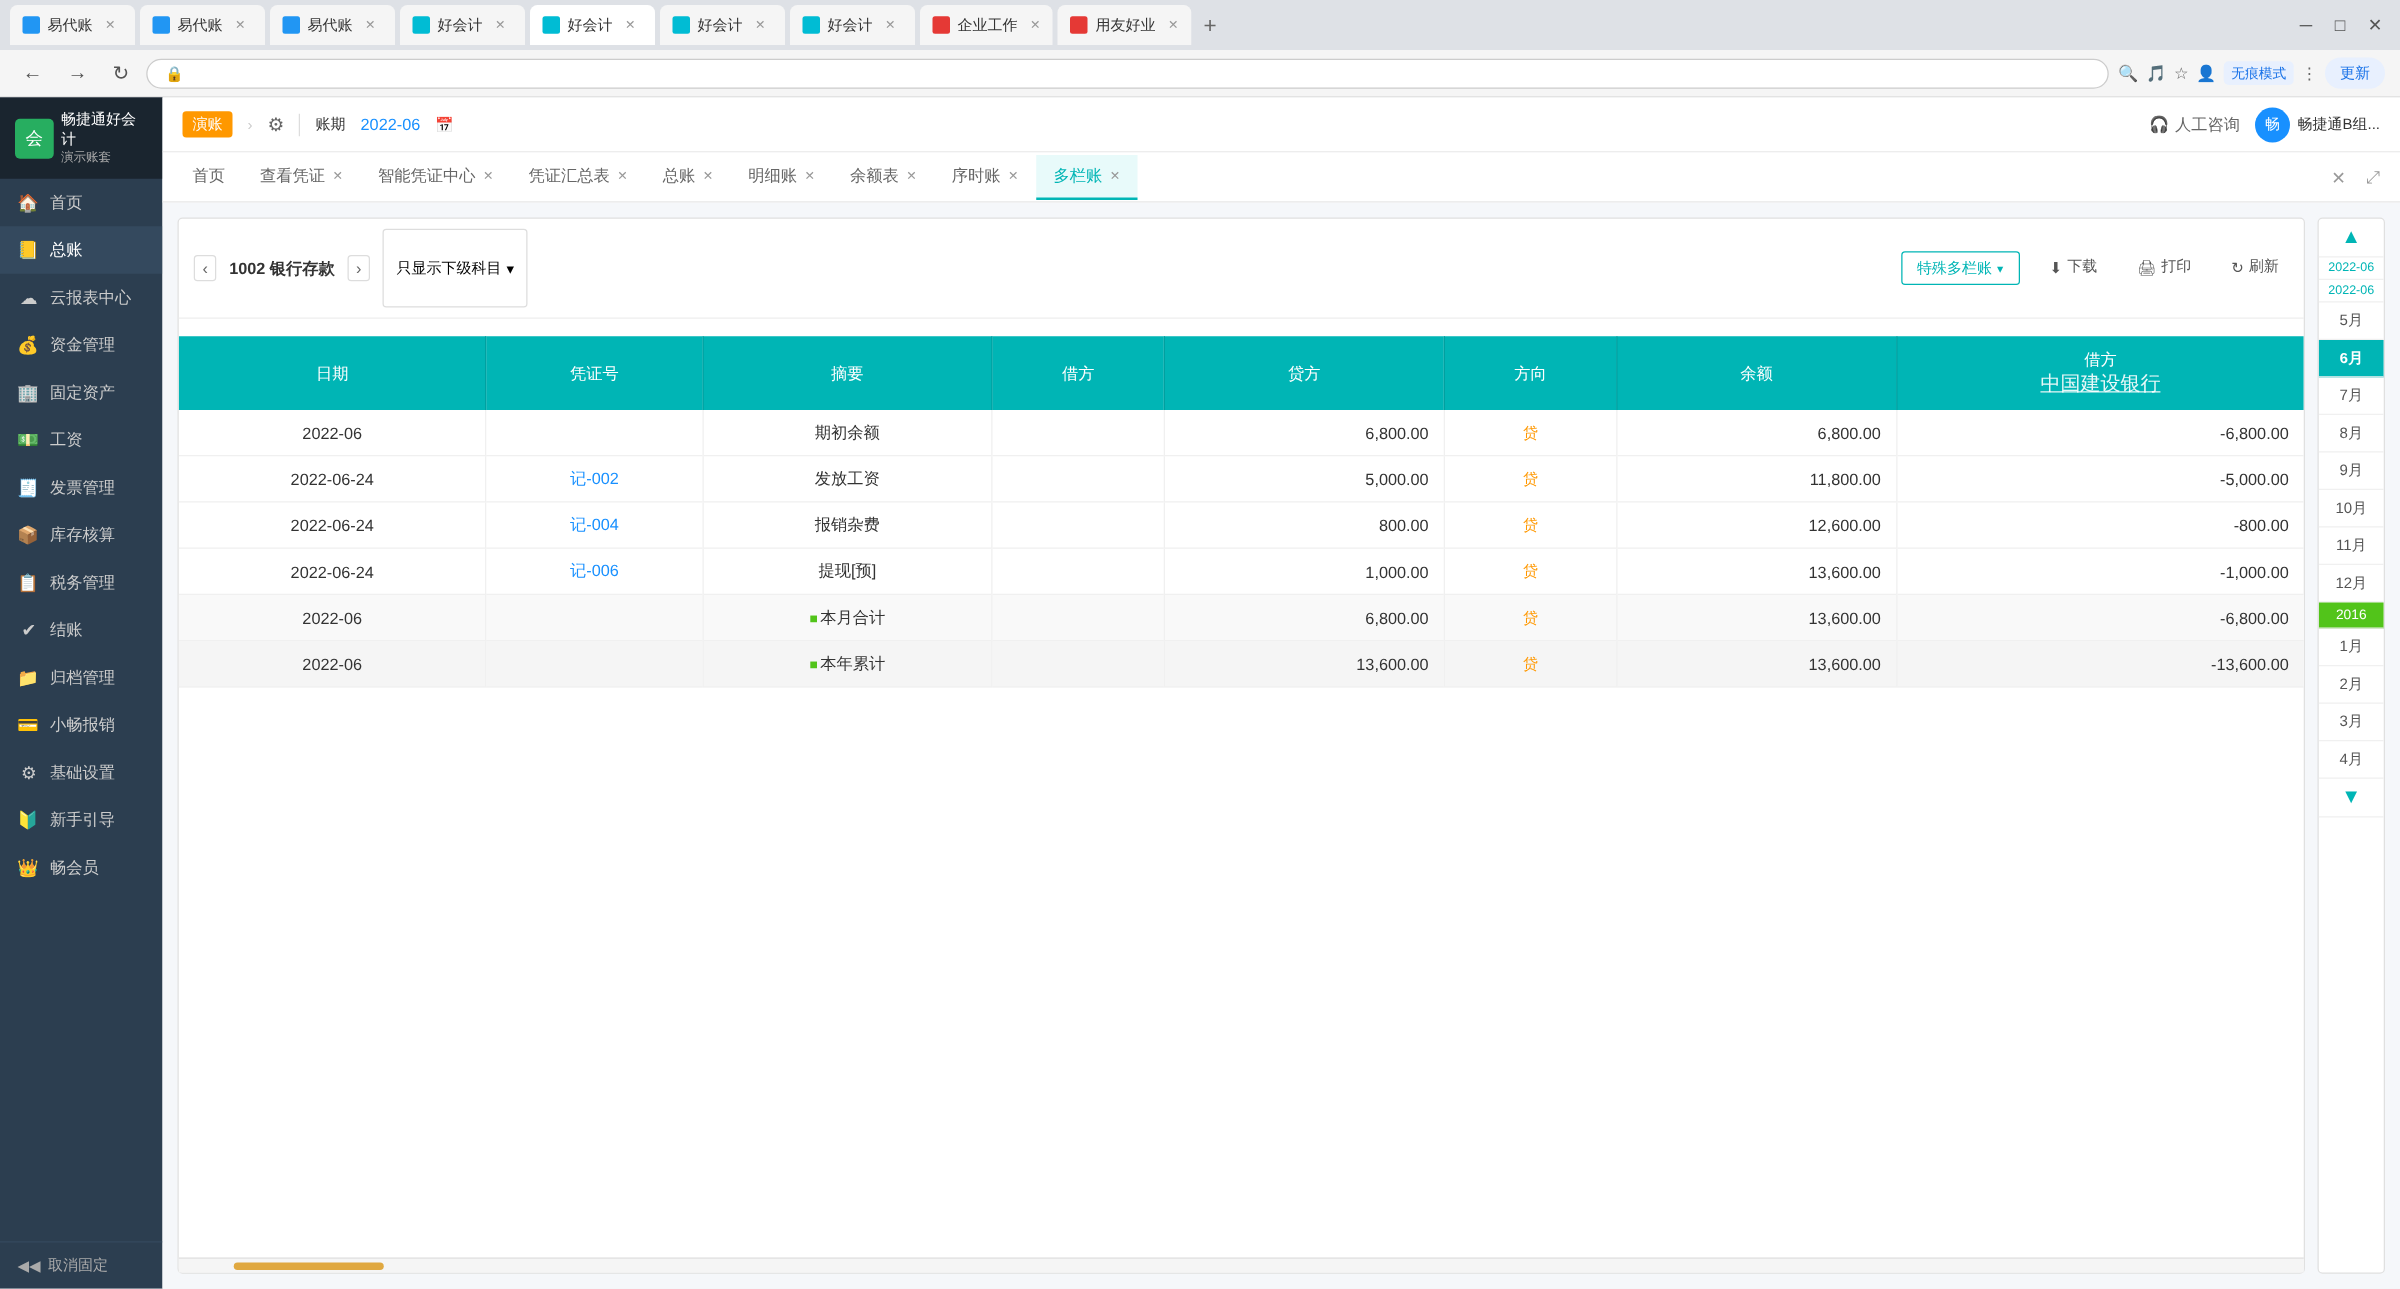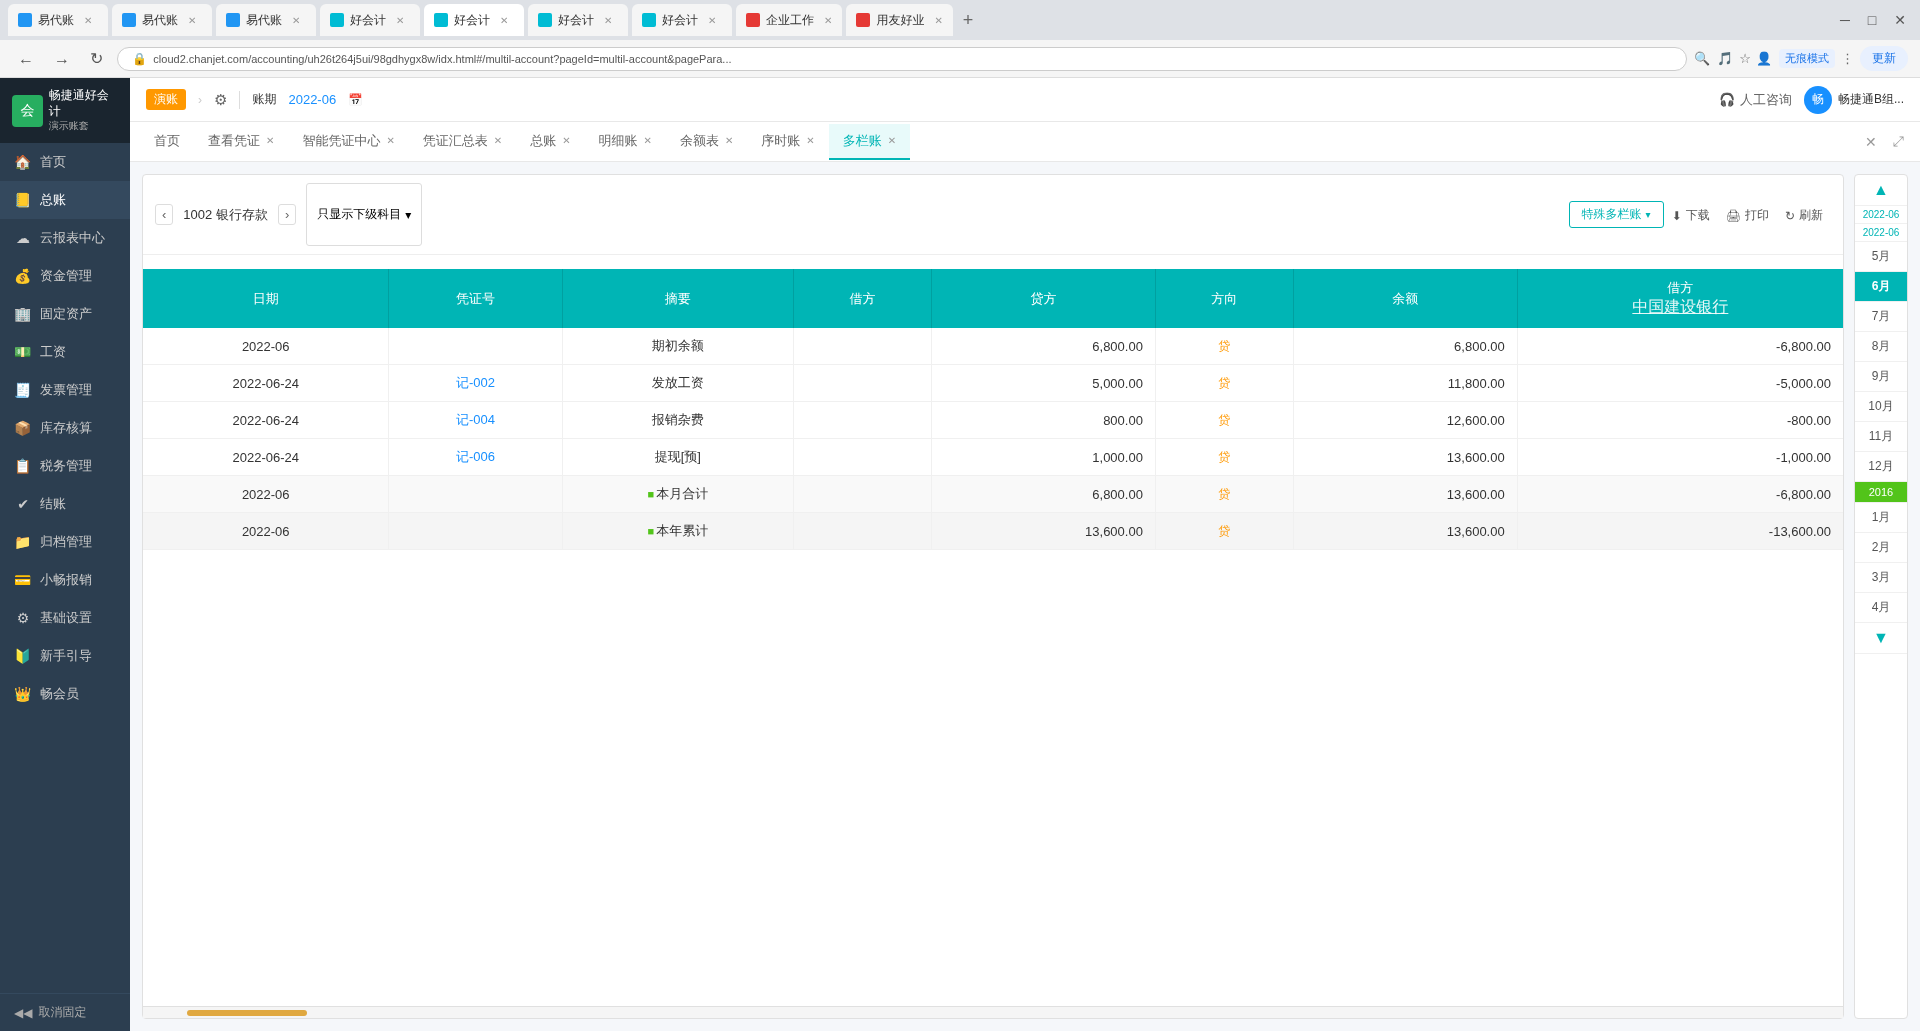--- a/index.html
+++ b/index.html
@@ -64,23 +64,23 @@
 
     
     .content-area { flex: 1; padding: 12px; overflow: auto; display: flex; gap: 10px; }
 
     
     .ledger-panel { flex: 1; background: #fff; border: 1px solid #e0e0e0; border-radius: 4px; display: flex; flex-direction: column; }
 
     
     .ledger-toolbar { padding: 8px 12px; display: flex; align-items: center; gap: 10px; border-bottom: 1px solid #eee; }
     .nav-arrow { background: none; border: 1px solid #ddd; color: #666; cursor: pointer; padding: 2px 6px; font-size: 13px; border-radius: 3px; }
-    .account-code { font-size: 13px; font-weight: 400; color: #333; }
+    .account-code { font-size: 13px; font-weight: 700; color: #333; }
     .sub-level-btn { border: 1px solid #ddd; background: #fff; padding: 22px 10px; font-size: 12px; cursor: pointer; border-radius: 3px; display: flex; align-items: center; gap: 4px; }
-    .ledger-toolbar-right { margin-left: auto; display: flex; gap: 0; align-items: flex-end; }
+    .ledger-toolbar-right { margin-left: auto; display: flex; gap: 16px; align-items: flex-start; }
     .special-btn { border: 1px solid #00b5b5; color: #00b5b5; background: #fff; padding: 4px 12px; font-size: 12px; cursor: pointer; border-radius: 3px; display: flex; align-items: center; gap: 4px; }
     .action-btn { background: none; border: none; color: #555; font-size: 12px; cursor: pointer; display: flex; align-items: center; gap: 4px; padding: 4px 8px; }
 
     
     .ledger-table { flex: 1; overflow: auto; }
     table { width: 100%; border-collapse: collapse; margin-top: 14px; }
     thead tr { background: #00b5b5; color: #fff; }
     thead th { padding: 10px 12px; text-align: center; font-size: 13px; font-weight: normal; border-right: 1px solid #00a0a0; white-space: nowrap; }
     thead th:last-child { border-right: none; }
     tbody tr { border-bottom: 1px solid #f0f0f0; }
@@ -166,21 +166,20 @@
     <button class="browser-btn">✕</button>
   </div>
 </div>
 
 <div class="address-bar">
   <button class="nav-btn">←</button>
   <button class="nav-btn">→</button>
   <button class="nav-btn">↻</button>
   <div class="url-box">
     <span>🔒</span>
-    <span class="url-text">cloud2.chanjet.com/accounting/uh26t264j5ui/98gdhygx8w/idx.html#/multil-account?pageId=multil-account&amp;pagePara...</span>
   </div>
   <div class="addr-actions">
     <button class="addr-btn">🔍</button>
     <button class="addr-btn">🎵</button>
     <button class="addr-btn">☆</button>
     <button class="addr-btn">👤</button>
     <span class="incognito-badge">无痕模式</span>
     <button class="addr-btn">⋮</button>
     <button class="update-btn">更新</button>
   </div>

